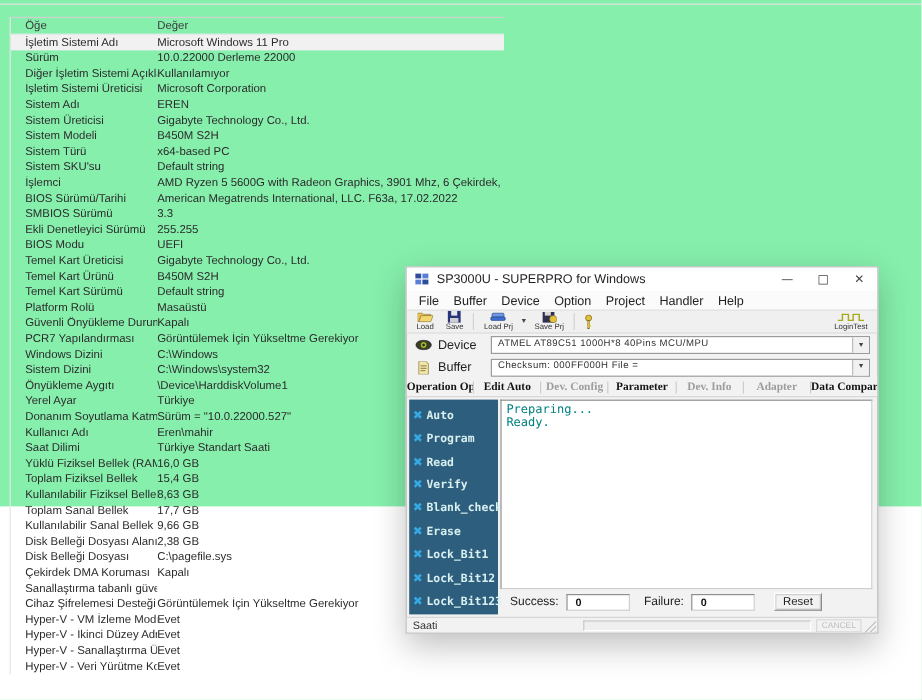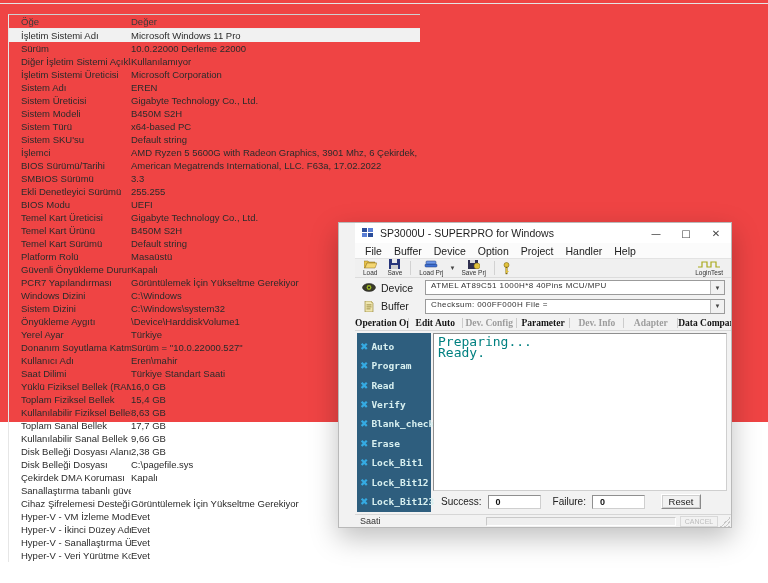--- a/index.html
+++ b/index.html
@@ -1,35 +1,35 @@
 <!DOCTYPE html>
 <html><head>
 <meta charset="utf-8">
 <style>
   * { margin:0; padding:0; box-sizing:border-box; }
   html,body { width:768px; height:583px; background:#ffffff; overflow:hidden;
     font-family:"Liberation Sans", sans-serif; }
-  .page { position:relative; width:768px; height:422px; background:#ef4444; }
+  .page { position:relative; width:768px; height:422px; background:#86efac; }
   .top-rule { position:absolute; left:0; top:3px; width:768px; height:1px; background:#e4e4e4; }
 
   
   .sysinfo { position:absolute; left:8px; top:14px; width:412px;
     border-top:1px solid #cfcfcf; border-left:1px solid #e6e6e6;
     font-size:9.5px; color:#2b2b2b; }
   .si-header { display:flex; height:14px; align-items:center; color:#3a3a3a;
     border-bottom:1px solid #ededed; }
   .si-row { display:flex; height:13px; align-items:center; }
   .si-row.selected { background:#f1f1f1; }
   .c1 { width:122px; padding-left:12px; white-space:nowrap; overflow:hidden; }
   .c2 { flex:1; white-space:nowrap; overflow:hidden; }
 
   
   .win { position:absolute; left:338px; top:222px; width:394px; height:306px;
     background:#f2f2f2; border:1px solid #b9b9b9;
-    box-shadow:0 10px 26px rgba(0,0,0,.25); display:flex; flex-direction:column;padding-left:16px; }
+    box-shadow:0 10px 26px rgba(0,0,0,.25); display:flex; flex-direction:column; }
   .titlebar { height:20px; background:#ffffff; display:flex; align-items:center;
     padding-left:7px; flex:none; }
   .app-icon { width:12px; height:12px; margin-right:6px; flex:none; }
   .title-text { font-size:10.5px; color:#1f1f1f; flex:1; white-space:nowrap; }
   .win-btn { width:30px; height:20px; display:flex; align-items:center; justify-content:center;
     font-size:10px; color:#444; font-family:"DejaVu Sans", sans-serif; }
   .menubar { height:15px; background:#fbfbfb; display:flex; align-items:center;
     padding-left:4px; flex:none; }
   .menu-item { padding:0 6px; font-size:10.5px; color:#222; }
 
@@ -63,21 +63,21 @@
 
   .content { flex:1; display:flex; min-height:0; padding:2px 4px 2px 2px; }
   .ops { width:74px; flex:none; padding:4px 0 0 3px; display:flex; flex-direction:column; }
   .op { height:19px; margin-bottom:1px; display:flex; align-items:center; }
   .op .x { font-size:10px; font-weight:bold; margin-right:3px;
     font-family:"DejaVu Sans", sans-serif; }
   .op .t { font-family:"DejaVu Sans Mono", monospace; font-size:9.5px; letter-spacing:0;font-weight:bold; }
   .rightcol { flex:1; display:flex; flex-direction:column; margin-left:2px; min-width:0; }
   .log { flex:1; background:#fff; border:1px solid #8f8f8f;
     border-right-color:#cfcfcf; border-bottom-color:#cfcfcf;
-    font-family:"DejaVu Sans Mono", monospace; font-size:13px; line-height:11px;
+    font-family:"DejaVu Sans Mono", monospace; font-size:10px; line-height:11px;
     padding:2px 4px; overflow:hidden; }
   .counters { height:21px; display:flex; align-items:center; padding-left:8px; flex:none; }
   .cnt-label { font-size:10px; color:#222; }
   .cnt-input { width:53px; height:14px; background:#fff; border:1px solid #8f8f8f;
     border-right-color:#cfcfcf; border-bottom-color:#cfcfcf;
     font-size:9px; font-weight:bold; color:#111; padding-left:7px; line-height:12px; }
   .reset-btn { width:40px; height:15px; margin-left:16px; background:#f2f2f2;
     border:1px solid #8a8a8a; border-top-color:#ffffff; border-left-color:#ffffff;
     box-shadow:0 0 0 1px #cfcfcf inset; font-size:9.5px; color:#222;
     display:flex; align-items:center; justify-content:center; }

